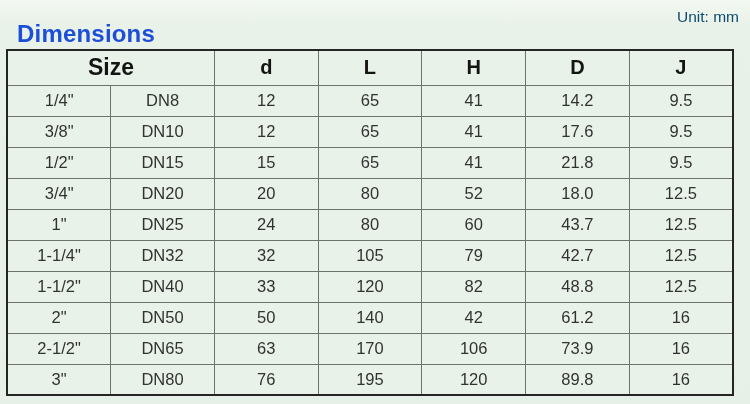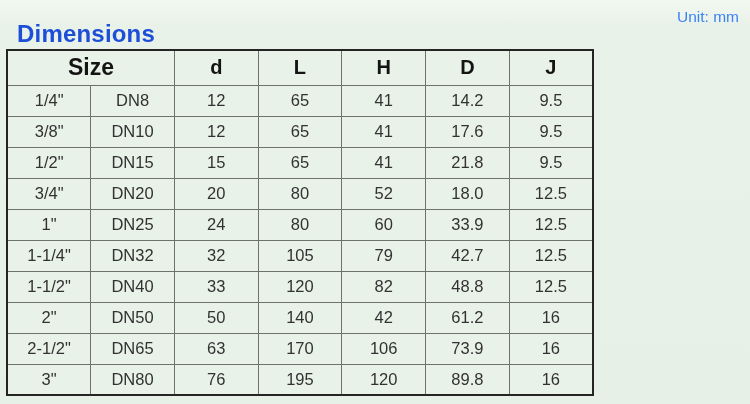--- a/index.html
+++ b/index.html
@@ -22,27 +22,27 @@
     font-size: 24px;
     font-weight: 700;
     color: #1d4ed8;
     letter-spacing: 0.2px;
   }
   .unit-label {
     position: absolute;
     right: 11px;
     top: 8px;
     font-size: 15.5px;
-    color: #3b82f6;
+    color: #0c4a6e;
   }
   table.dims {
     position: absolute;
     left: 6px;
     top: 49px;
-    width: 588px;
+    width: 728px;
     border-collapse: collapse;
     table-layout: fixed;
     background: #e9f2e9;
     border: 2px solid #242424;
   }
   table.dims col { width: 14.2857%; }
   table.dims th,
   table.dims td {
     border: 1px solid #6d726d;
     text-align: center;
@@ -131,21 +131,21 @@
       <td>52</td>
       <td>18.0</td>
       <td>12.5</td>
     </tr>
     <tr>
       <td>1"</td>
       <td>DN25</td>
       <td>24</td>
       <td>80</td>
       <td>60</td>
-      <td>33.9</td>
+      <td>43.7</td>
       <td>12.5</td>
     </tr>
     <tr>
       <td>1-1/4"</td>
       <td>DN32</td>
       <td>32</td>
       <td>105</td>
       <td>79</td>
       <td>42.7</td>
       <td>12.5</td>

